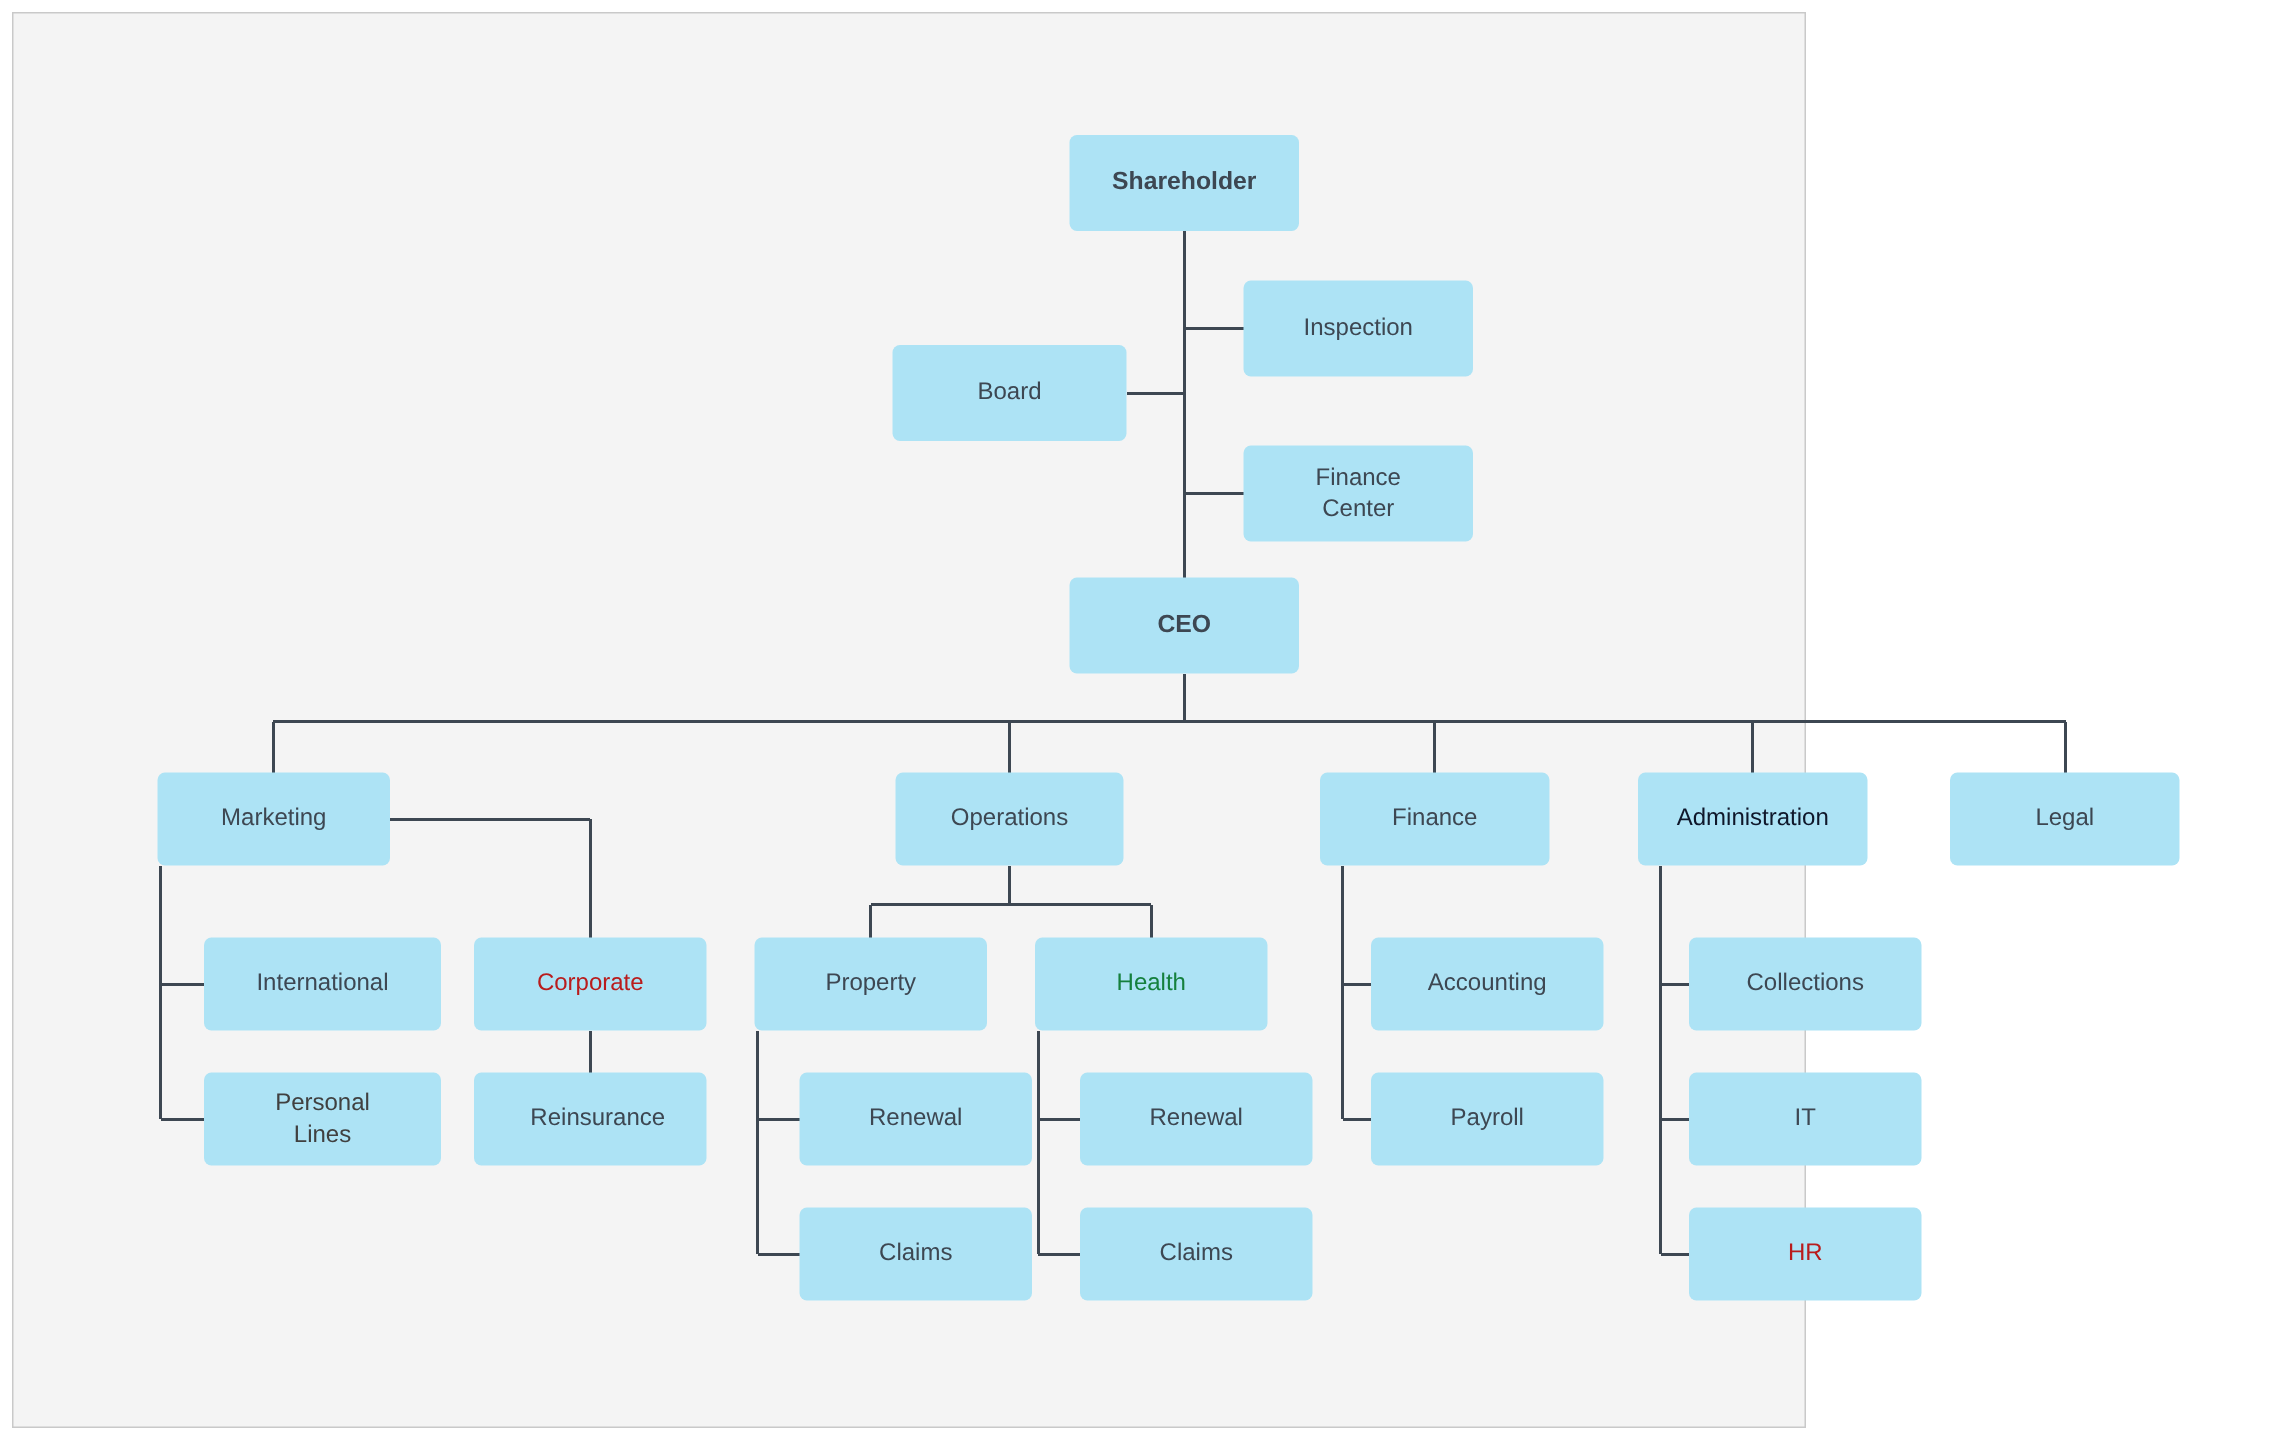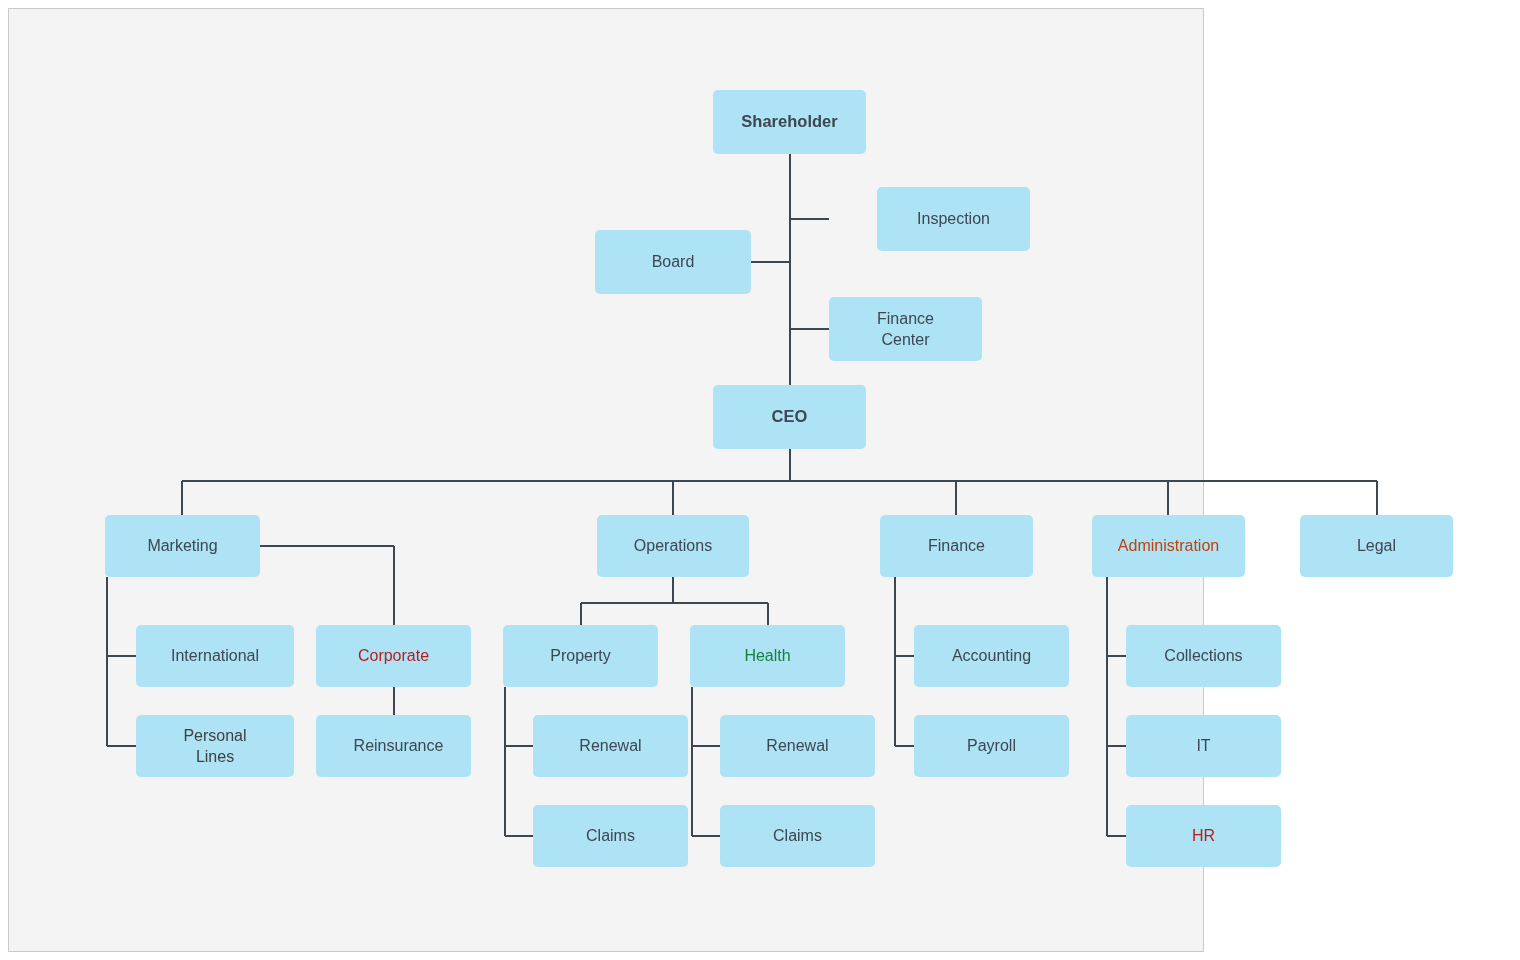--- a/index.html
+++ b/index.html
@@ -99,21 +99,21 @@
         <line x1="886" y1="737" x2="905" y2="737" stroke="#3d4752" stroke-width="2" shape-rendering="crispEdges"></line>
         <line x1="1098" y1="568" x2="1098" y2="827" stroke="#3d4752" stroke-width="2" shape-rendering="crispEdges"></line>
         <line x1="1098" y1="647" x2="1117" y2="647" stroke="#3d4752" stroke-width="2" shape-rendering="crispEdges"></line>
         <line x1="1098" y1="737" x2="1117" y2="737" stroke="#3d4752" stroke-width="2" shape-rendering="crispEdges"></line>
         <line x1="1098" y1="827" x2="1117" y2="827" stroke="#3d4752" stroke-width="2" shape-rendering="crispEdges"></line>
       </svg>
     <div id="nodes">
         <div class="node bold" style="left: 704px; top: 81px; width: 153px; height: 64px; background: rgb(173, 227, 245); color: rgb(61, 71, 82);">
           <span class="label">Shareholder</span>
         </div>
-        <div class="node" style="left: 820px; top: 178px; width: 153px; height: 64px; background: rgb(173, 227, 245); color: rgb(61, 71, 82); margin-left: 48px;">
+        <div class="node" style="left: 820px; top: 178px; width: 153px; height: 64px; background: rgb(173, 227, 245); color: rgb(61, 71, 82);">
           <span class="label">Inspection</span>
         </div>
         <div class="node" style="left: 586px; top: 221px; width: 156px; height: 64px; background: rgb(173, 227, 245); color: rgb(61, 71, 82);">
           <span class="label">Board</span>
         </div>
         <div class="node" style="left: 820px; top: 288px; width: 153px; height: 64px; background: rgb(173, 227, 245); color: rgb(61, 71, 82);">
           <span class="label">Finance
 Center</span>
         </div>
         <div class="node bold" style="left: 704px; top: 376px; width: 153px; height: 64px; background: rgb(173, 227, 245); color: rgb(61, 71, 82); text-align: right;">
@@ -121,21 +121,21 @@
         </div>
         <div class="node" style="left: 96px; top: 506px; width: 155px; height: 62px; background: rgb(173, 227, 245); color: rgb(61, 71, 82);">
           <span class="label">Marketing</span>
         </div>
         <div class="node" style="left: 588px; top: 506px; width: 152px; height: 62px; background: rgb(173, 227, 245); color: rgb(61, 71, 82);">
           <span class="label">Operations</span>
         </div>
         <div class="node" style="left: 871px; top: 506px; width: 153px; height: 62px; background: rgb(173, 227, 245); color: rgb(61, 71, 82);">
           <span class="label">Finance</span>
         </div>
-        <div class="node" style="left: 1083px; top: 506px; width: 153px; height: 62px; background: rgb(173, 227, 245); color: #c2410c;">
+        <div class="node" style="left: 1083px; top: 506px; width: 153px; height: 62px; background: rgb(173, 227, 245); color: #0f172a;">
           <span class="label">Administration</span>
         </div>
         <div class="node" style="left: 1291px; top: 506px; width: 153px; height: 62px; background: rgb(173, 227, 245); color: rgb(61, 71, 82);">
           <span class="label">Legal</span>
         </div>
         <div class="node" style="left: 127px; top: 616px; width: 158px; height: 62px; background: rgb(173, 227, 245); color: rgb(61, 71, 82);">
           <span class="label">International</span>
         </div>
         <div class="node" style="left: 307px; top: 616px; width: 155px; height: 62px; background: rgb(173, 227, 245); color: #b91c1c;">
           <span class="label">Corporate</span>

